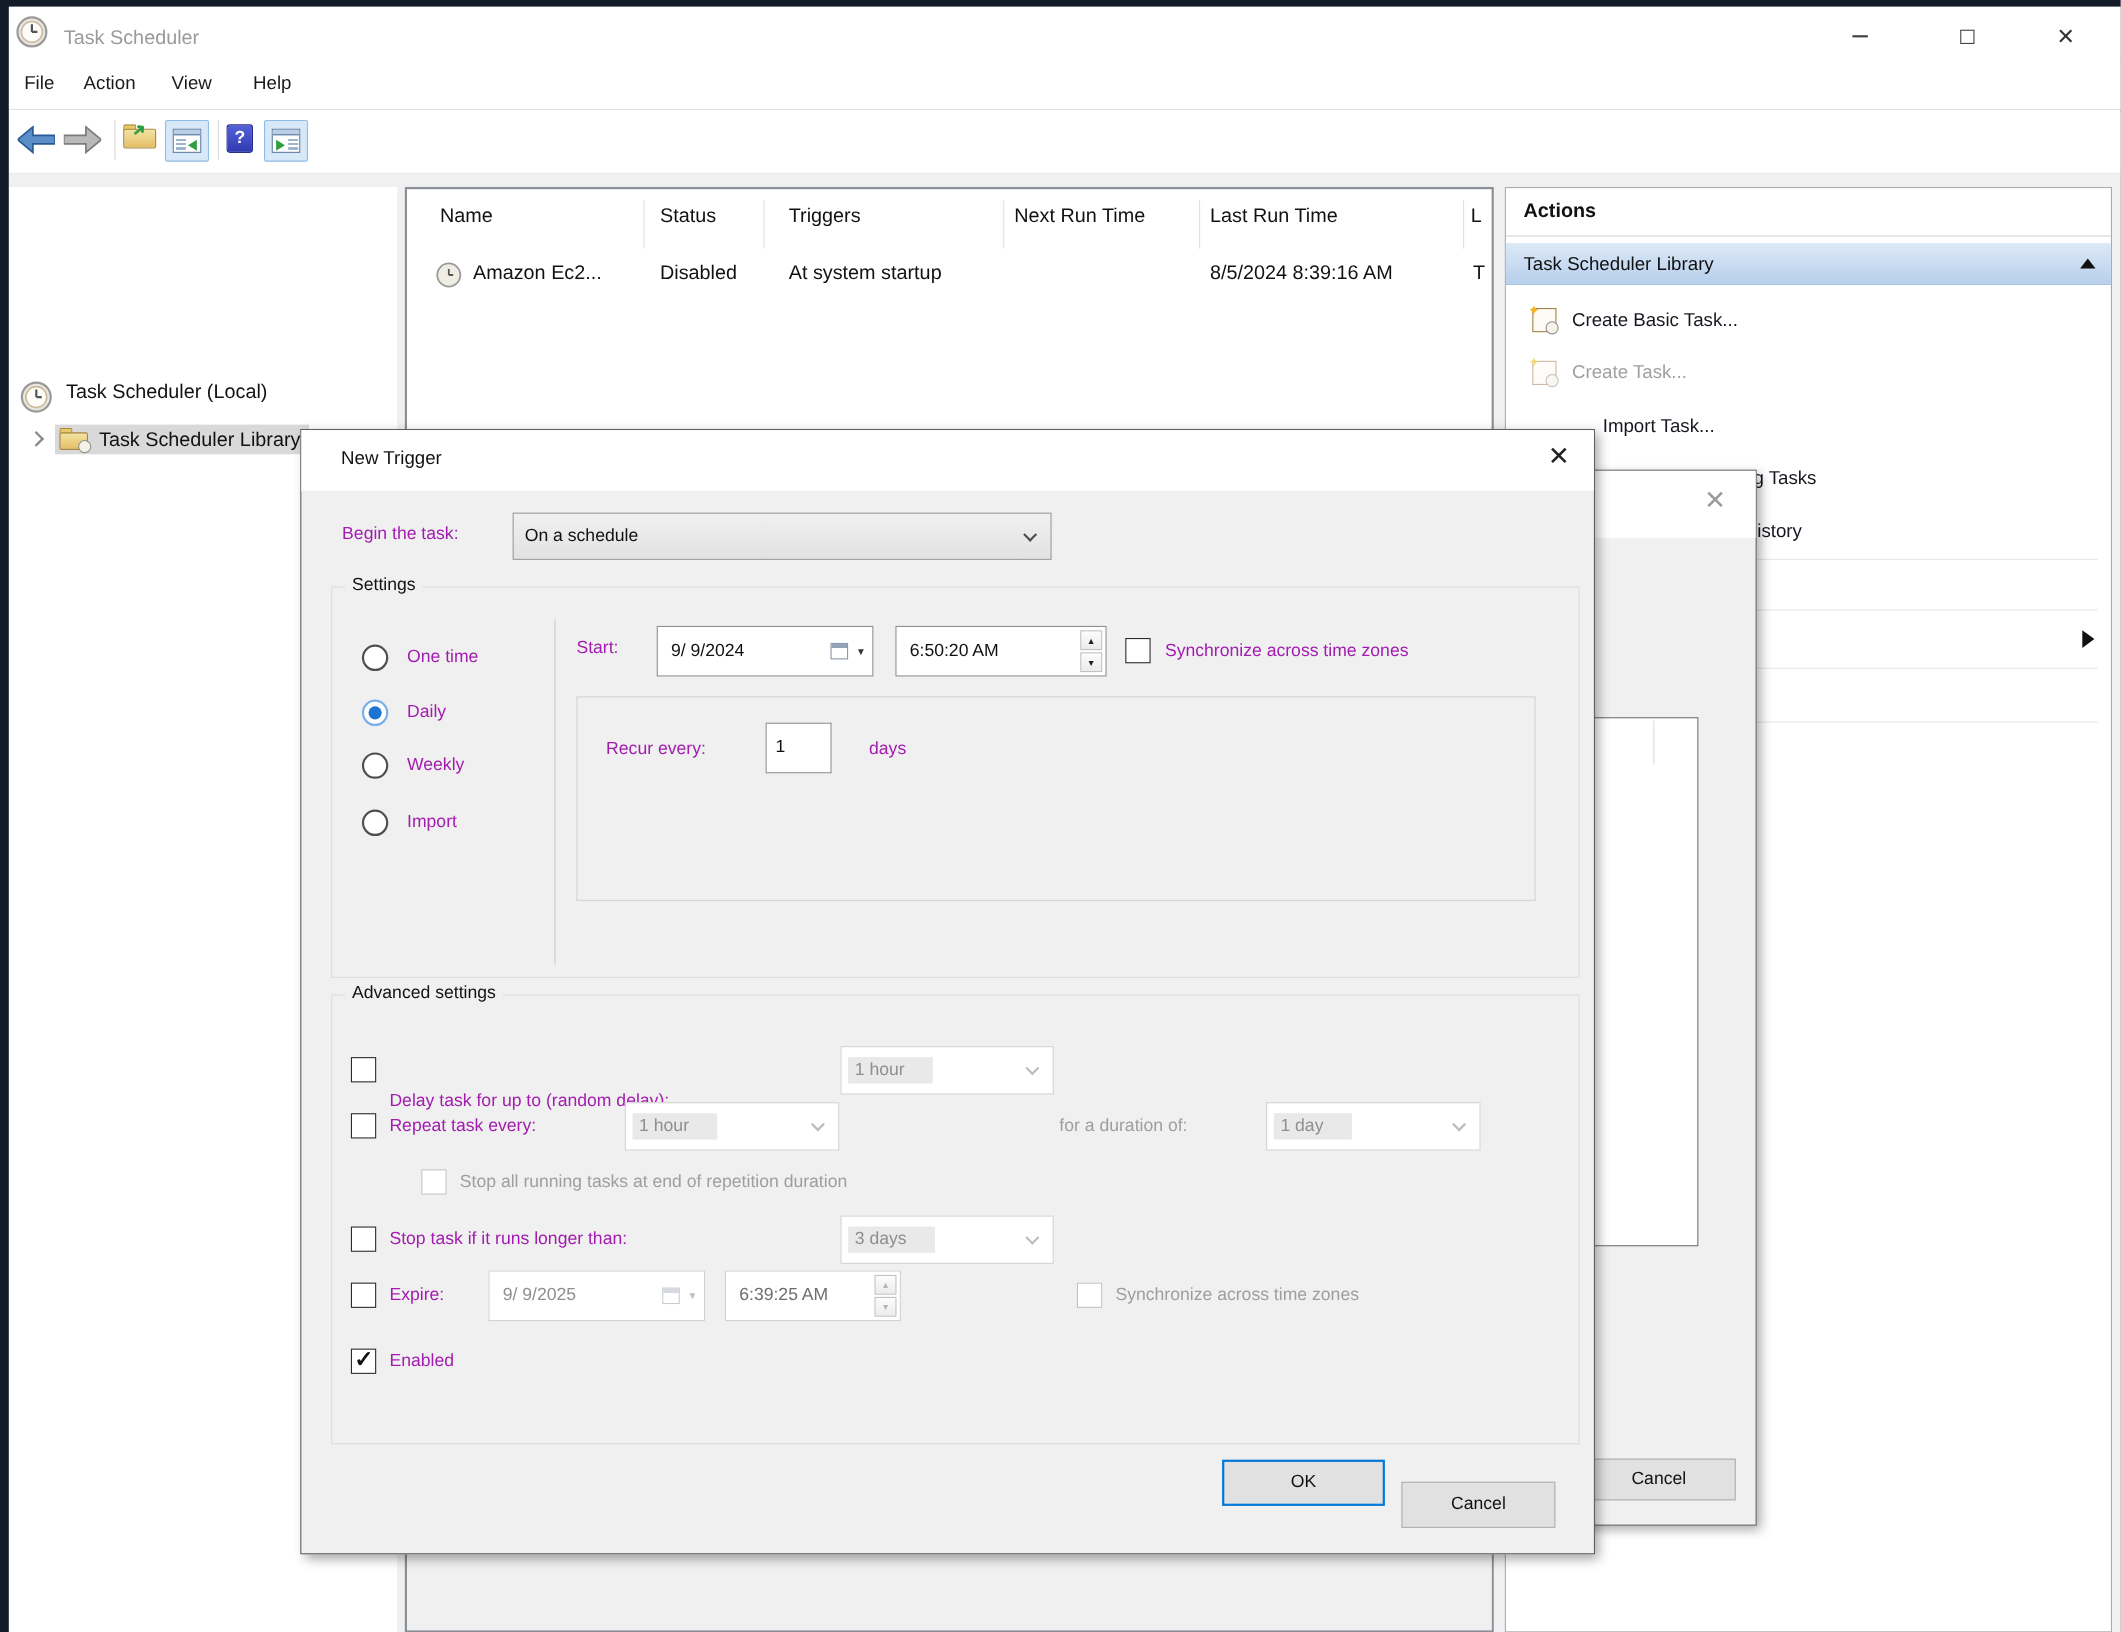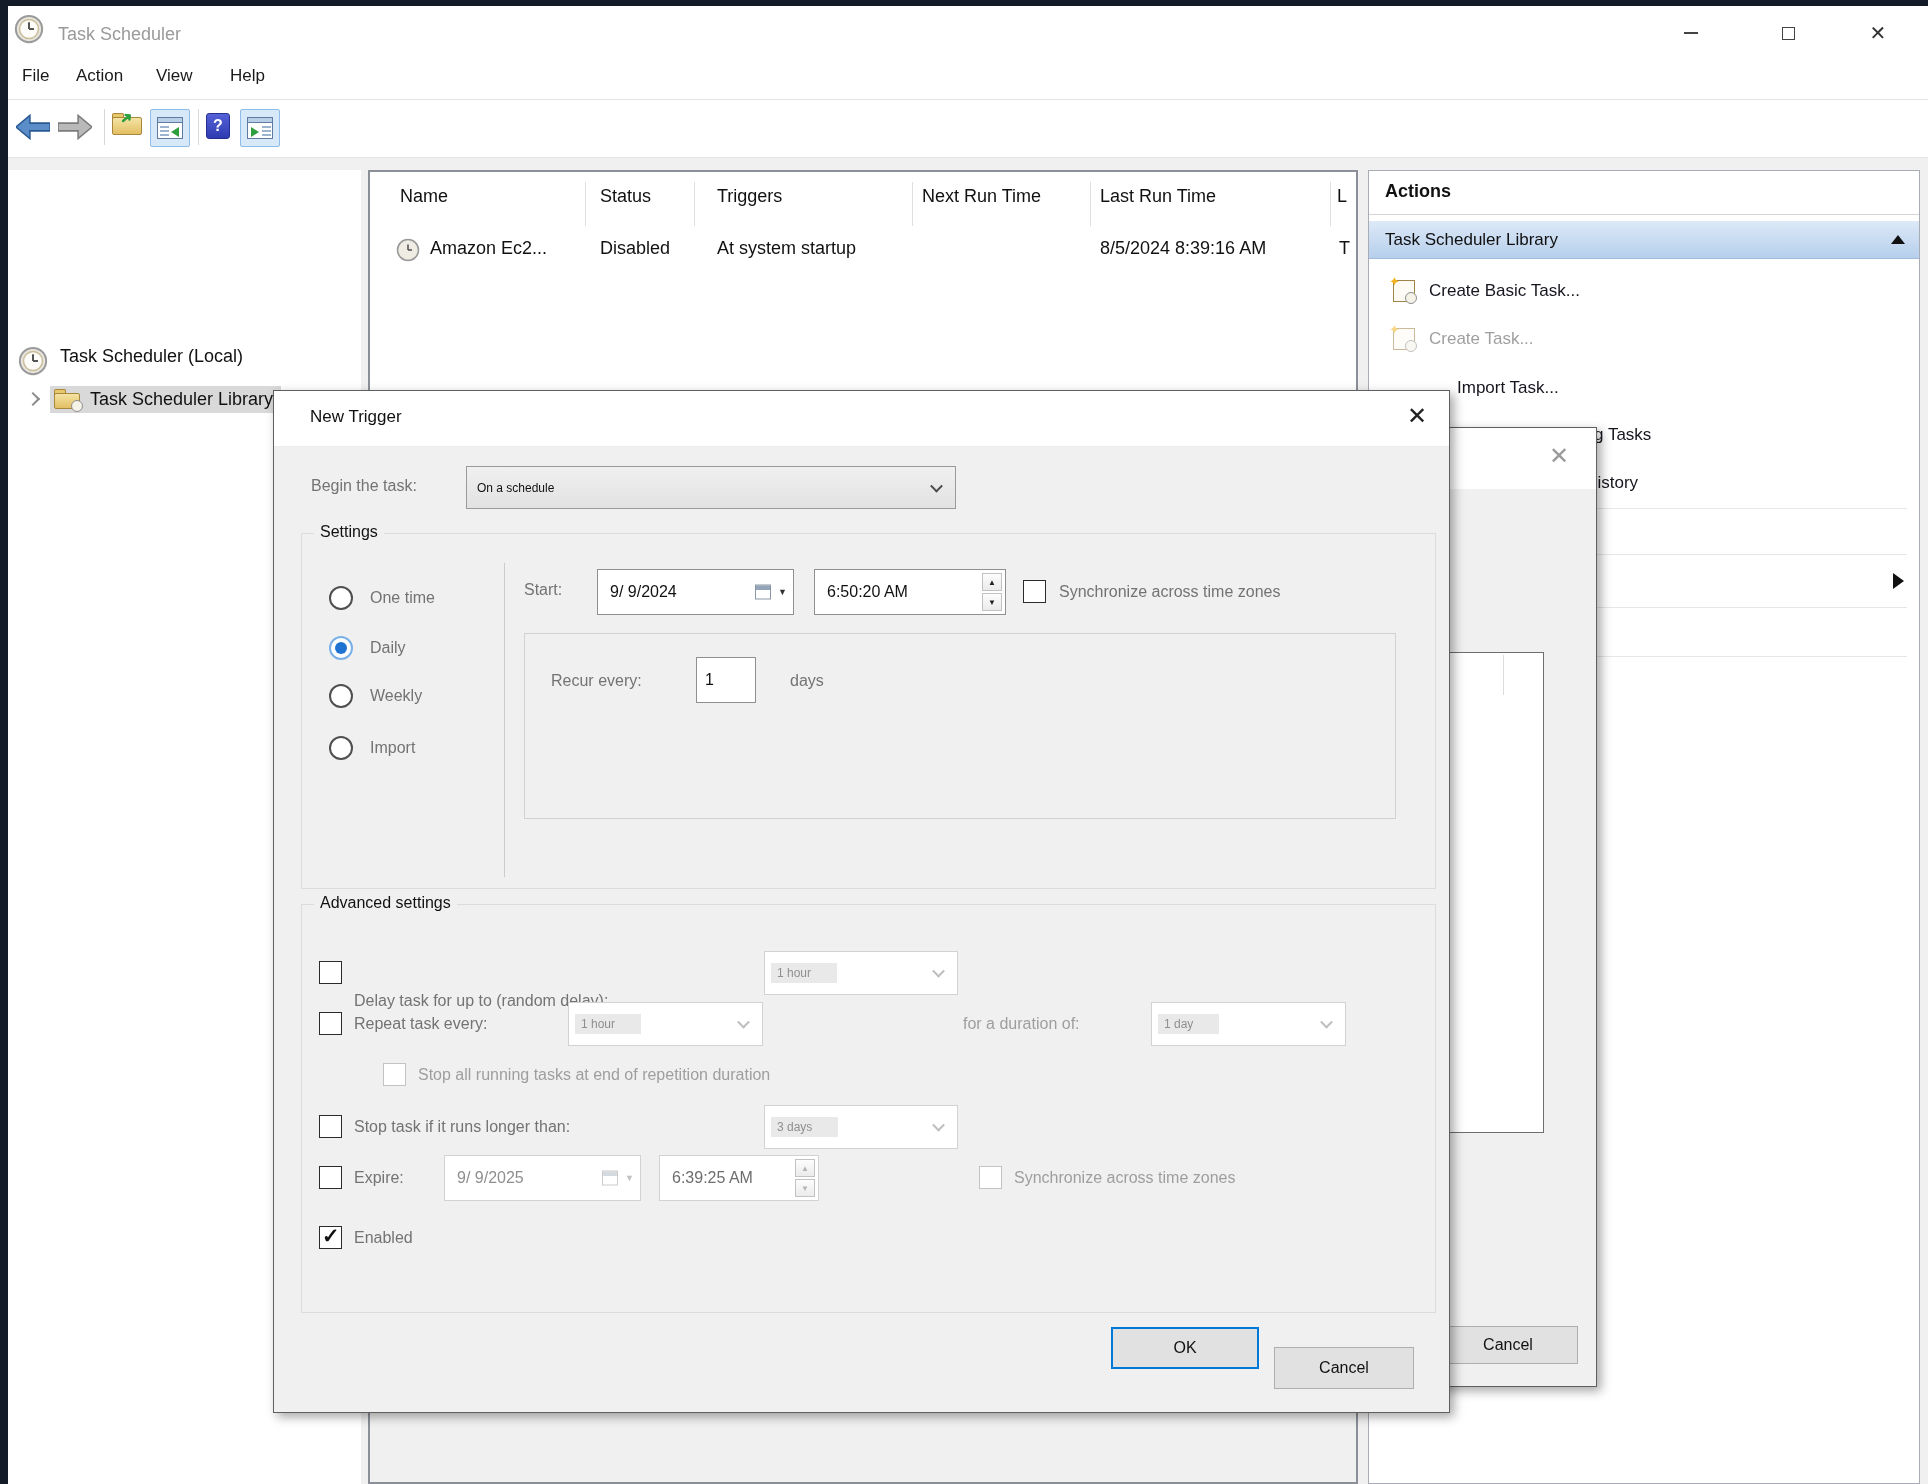--- a/index.html
+++ b/index.html
@@ -48,25 +48,25 @@
   
   .dlg { background:#f0f0f0; border:1px solid #5f5f5f; box-shadow:4px 4px 10px rgba(0,0,0,.35); }
   .dlg-title { position:absolute; left:0; top:0; width:100%; background:#fff; }
   .dlg-title-text { position:absolute; left:36px; top:16px; font-size:17px; color:#111; }
   .x-btn { position:absolute; font-size:24px; line-height:24px; color:#222; }
   .x-btn.gray { color:#9b9b9b; }
 
   .grp { position:absolute; border:1px solid #dcdcdc; }
   .grp-legend { position:absolute; top:-11px; left:12px; background:#f0f0f0; padding:0 6px; font-size:16px; color:#111; }
 
-  .lbl { position:absolute; font-size:16px; color:#737373; white-space:nowrap; }
+  .lbl { position:absolute; font-size:16px; color:#a21caf; white-space:nowrap; }
   .lbl.dis { color:#9e9e9e; }
 
   .combo { position:absolute; background:linear-gradient(#f0f0f0,#e2e2e2); border:1px solid #9a9a9a; display:flex; align-items:center; }
-  .combo .txt { margin-left:10px; font-size:12px; color:#111; }
+  .combo .txt { margin-left:10px; font-size:16px; color:#111; }
   .combo.dis { background:#fff; border:1px solid #d2d2d2; }
   .combo.dis .txt { background:#e9e9e9; color:#8f8f8f; padding:3px 26px 3px 6px; margin-left:6px; }
   .chev { position:absolute; right:14px; top:50%; width:9px; height:9px; border-right:2px solid #4d4d4d; border-bottom:2px solid #4d4d4d; transform:translateY(-70%) rotate(45deg); }
   .chev.dis { border-color:#bdbdbd; }
 
   .field { position:absolute; background:#fff; border:1px solid #8f8f8f; display:flex; align-items:center; }
   .field.dis { border-color:#d2d2d2; }
   .field .txt { margin-left:12px; font-size:16px; color:#111; white-space:nowrap; }
   .field.dis .txt { color:#8f8f8f; }
   .cal { position:absolute; right:22px; top:50%; transform:translateY(-50%); width:16px; height:15px; border:1px solid #8b97a8; background:linear-gradient(#93a3b8 0 4px, #fff 4px); }

